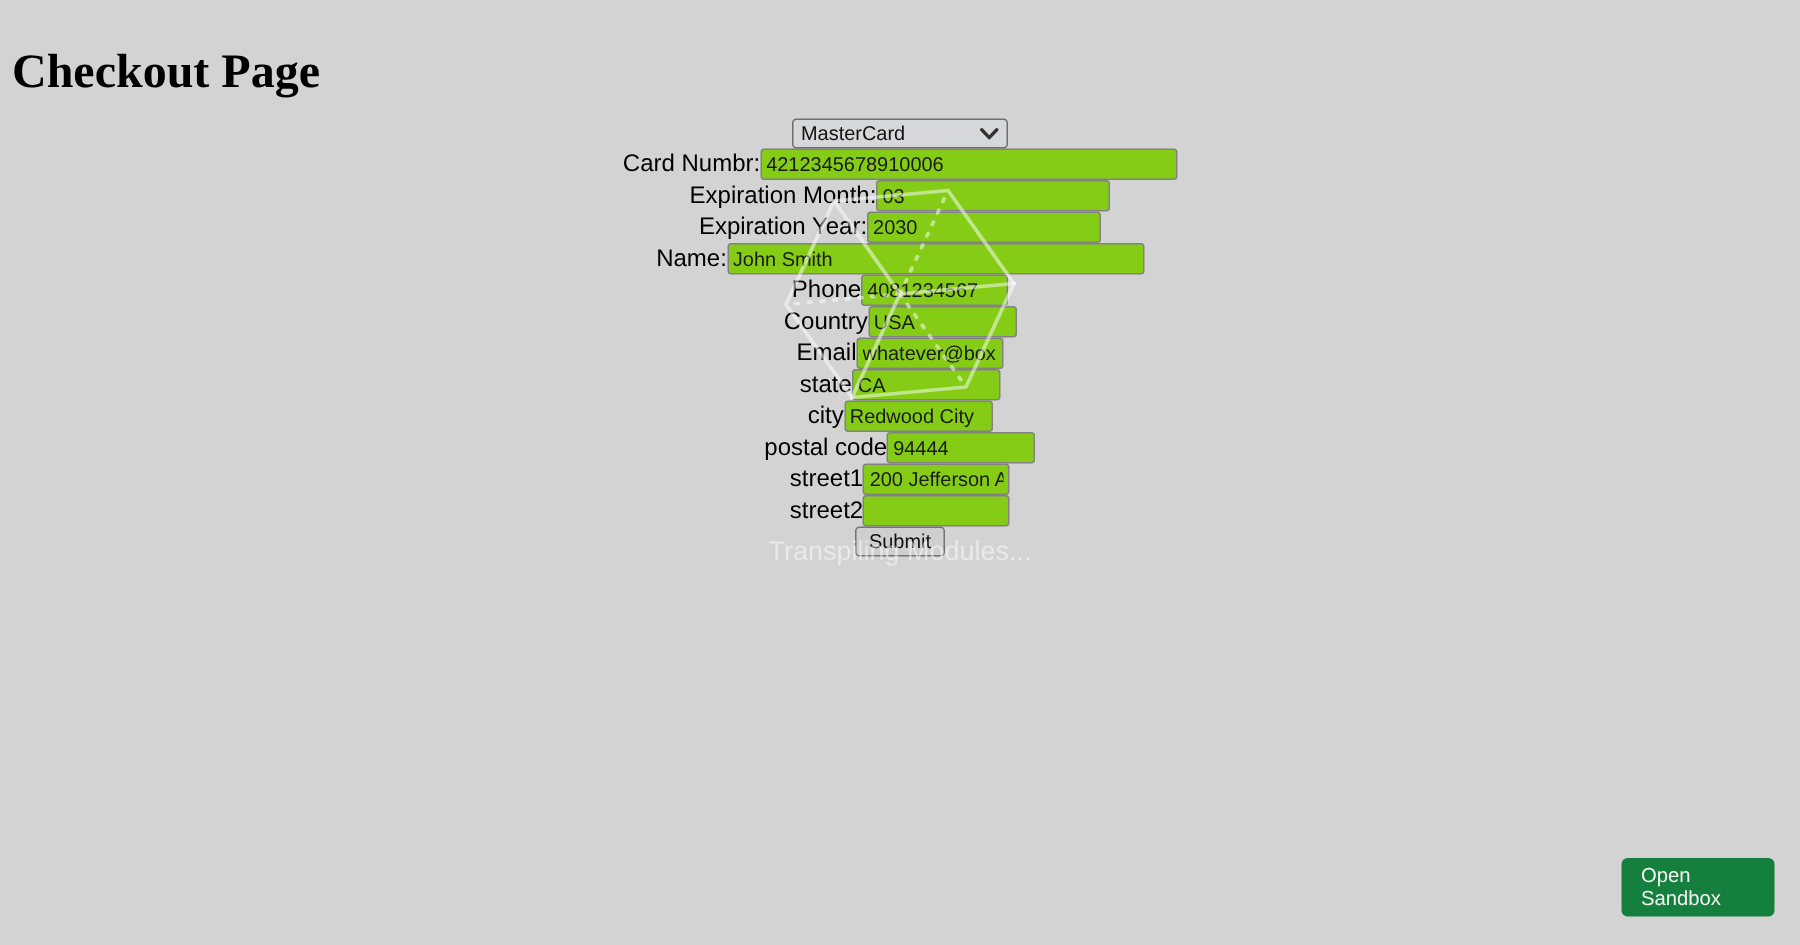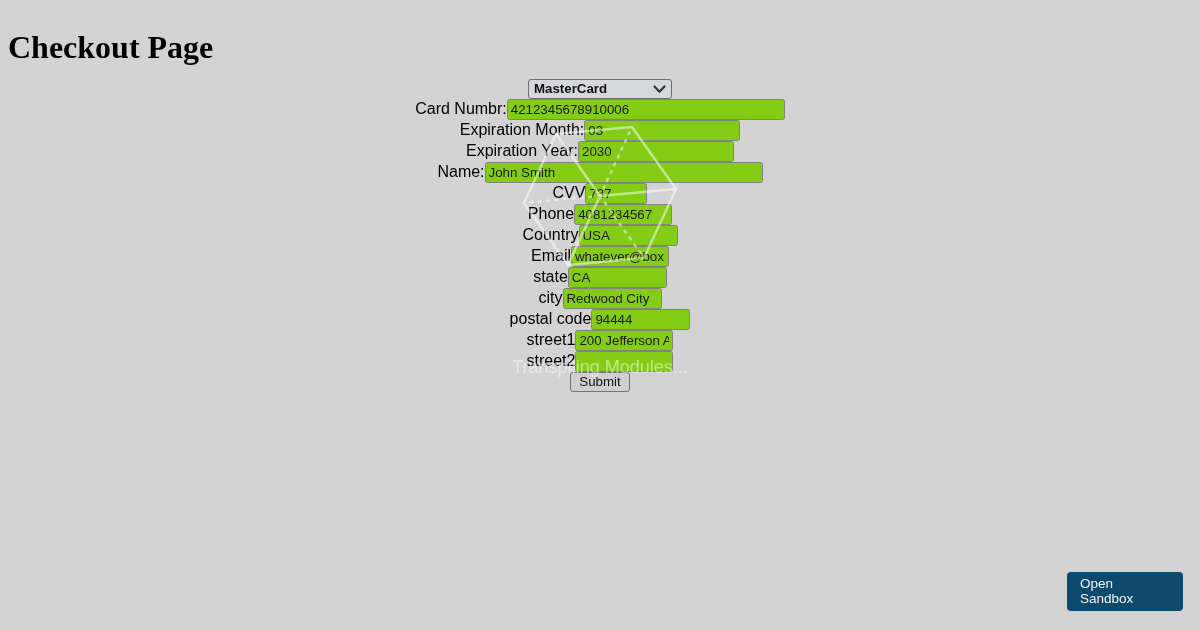--- a/index.html
+++ b/index.html
@@ -15,21 +15,21 @@
     font-family: "Liberation Serif", serif;
     font-weight: bold;
     font-size: 32px;
     line-height: 1.15;
     color: #000;
     margin: 21px 0 13px 0;
   }
 
   .form { text-align: center; }
   .row { height: 21px; white-space: nowrap; }
-  .row.select-row { height: 20px; font-weight: bold; }
+  .row.select-row { height: 20px; }
 
   .lbl {
     font-size: 16px;
     color: #000;
   }
   .inp {
     box-sizing: border-box;
     height: 21px;
     border: 1.5px solid #828282;
     border-radius: 2.5px;
@@ -89,22 +89,22 @@
     text-align: center;
     font-size: 18px;
     line-height: 22px;
     color: rgba(255,255,255,0.5);
   }
 
   .open-sandbox {
     position: absolute;
     right: 17px; bottom: 19px;
     box-sizing: border-box;
-    width: 116px;
-    background: #0c4a6e;
+    width: 102px;
+    background: #15803d;
     color: #f2f2f2;
     border-radius: 4px;
     padding: 4px 12px 5px 13px;
     font-size: 13.5px;
     line-height: 15px;
     white-space: pre-line;
     text-align: left;
     cursor: pointer;
     z-index: 20;
   }
@@ -137,23 +137,20 @@
   </div>
 
   <div class="row">
     <label class="lbl">Expiration Year:</label><input class="inp" type="text" value="2030" style="width: 156px;">
   </div>
 
   <div class="row">
     <label class="lbl">Name:</label><input class="inp" type="text" value="John Smith" style="width: 278px;">
   </div>
 
-  <div class="row">
-    <label class="lbl">CVV</label><input class="inp" type="text" value="737" style="width: 62px;">
-  </div>
 
   <div class="row">
     <label class="lbl">Phone</label><input class="inp" type="text" value="4081234567" style="width: 98px;">
   </div>
 
   <div class="row">
     <label class="lbl">Country</label><input class="inp" type="text" value="USA" style="width: 99px;">
   </div>
 
   <div class="row">

